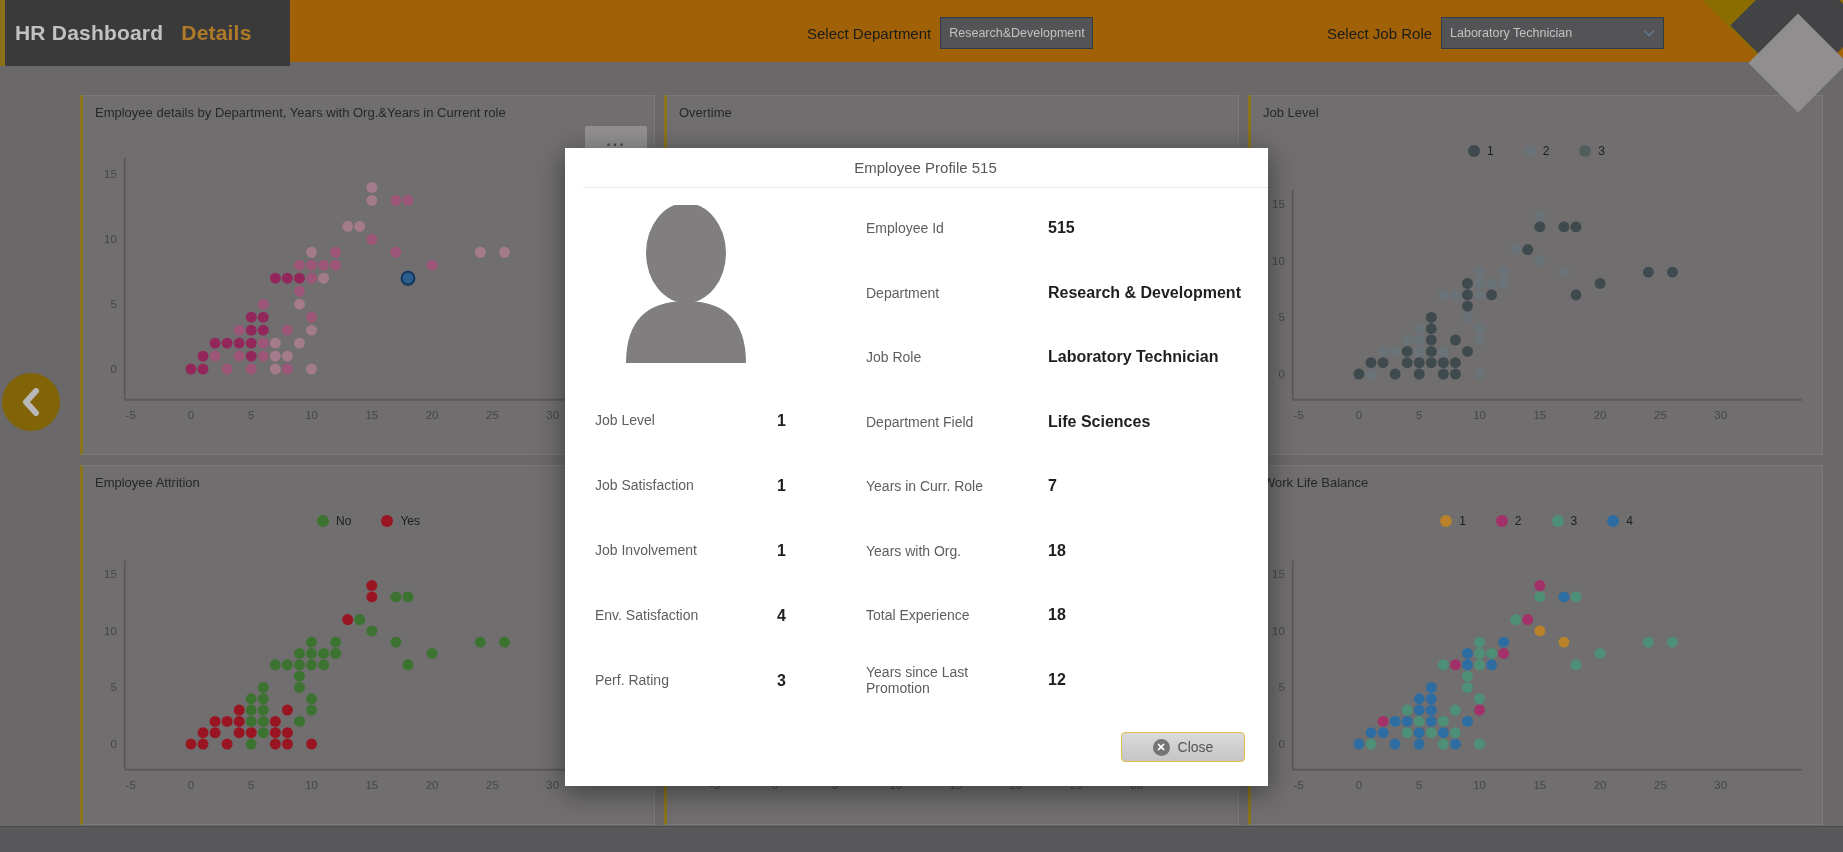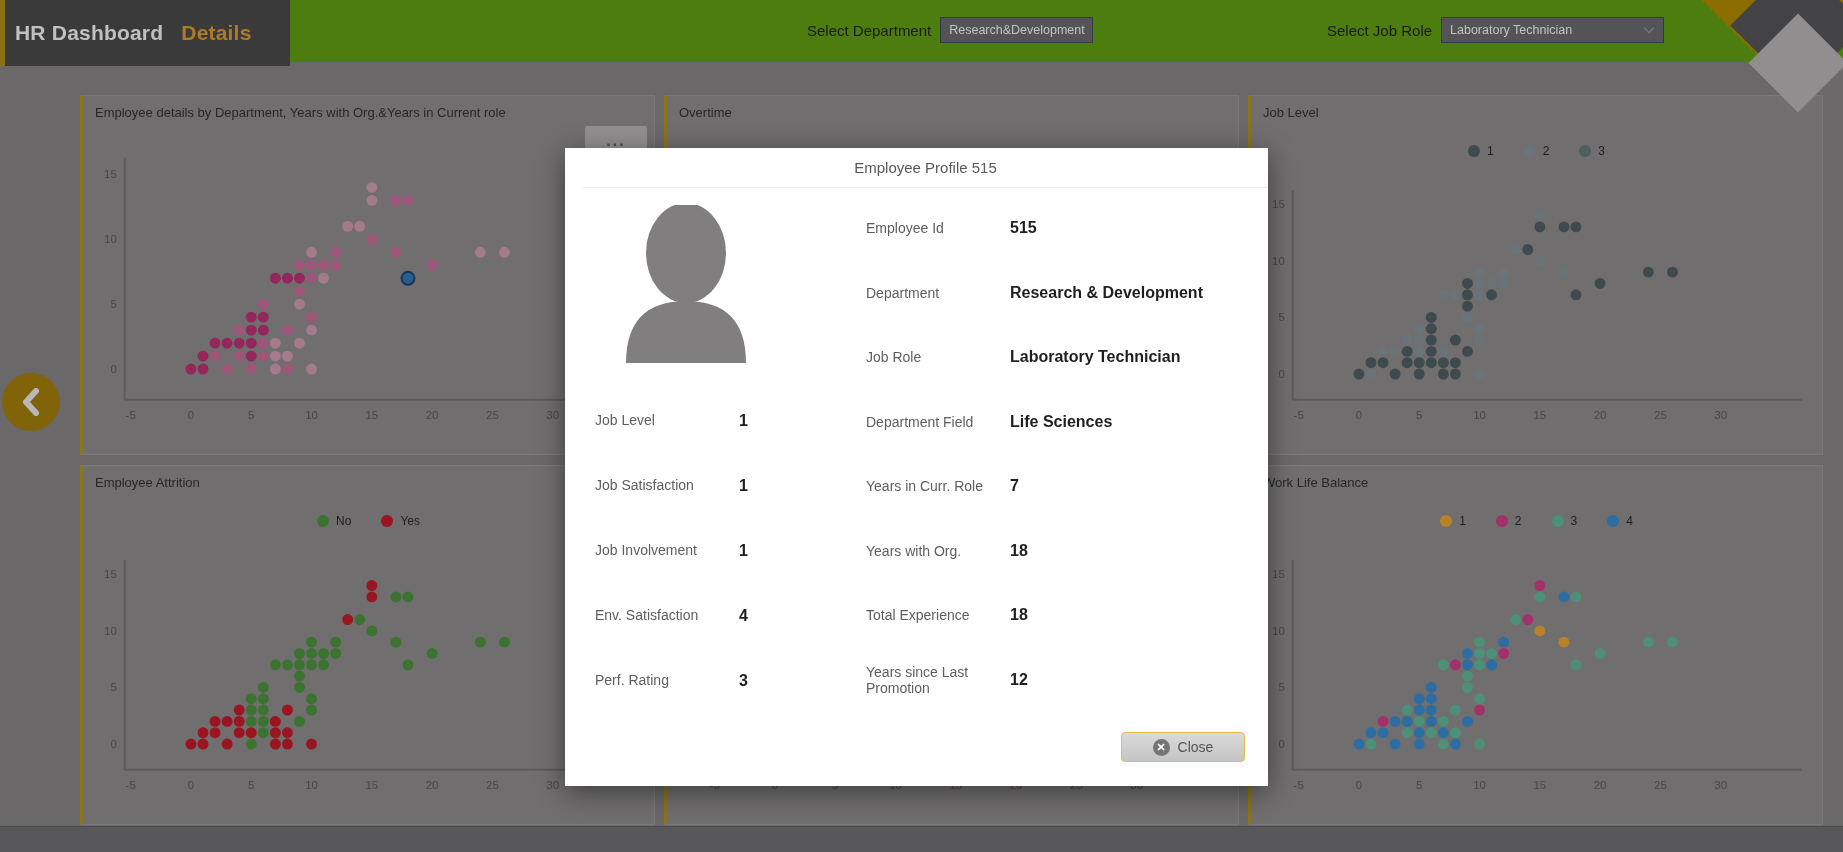--- a/index.html
+++ b/index.html
@@ -1,28 +1,28 @@
 <!DOCTYPE html>
 <html><head>
 <meta charset="utf-8">
 <style>
   * { box-sizing: border-box; margin: 0; padding: 0; }
   html,body { width:1843px; height:852px; overflow:hidden; background:#6A6868;
     font-family:"Liberation Sans", sans-serif; }
 
   
-  .header { position:absolute; left:0; top:0; width:1843px; height:62px; background:#4d7c0f; z-index:2; }
+  .header { position:absolute; left:0; top:0; width:1843px; height:62px; background:#a16207; z-index:2; }
   .title-box { position:absolute; left:0; top:0; width:290px; height:66px; background:#3B3A3A;
     border-left:5px solid #8A7118; display:flex; align-items:center; padding-left:10px;
     font-size:21px; font-weight:bold; letter-spacing:.2px; }
   .title-main { color:#C2C0C1; }
   .title-accent { color:#AE7A28; margin-left:18px; }
   .filter { position:absolute; top:17px; display:flex; align-items:center; }
   .filter-label { color:#1B1B1B; font-size:15px; margin-right:9px; white-space:nowrap; }
-  .dropdown { height:26px; background:#545356; border:1px solid #2E3C44; display:flex;
+  .dropdown { height:32px; background:#545356; border:1px solid #2E3C44; display:flex;
     align-items:center; justify-content:space-between; padding:8px 8px; cursor:pointer; }
   .dropdown .val { color:#C4C2C3; font-size:12.5px; white-space:nowrap; }
   .f-dept { left:807px; } .f-dept .dropdown { width:153px; }
   .f-role { left:1327px; } .f-role .dropdown { width:223px; }
 
   
   .deco { position:absolute; right:0; top:0; width:240px; height:120px; z-index:3; pointer-events:none; }
   .diamond { position:absolute; transform:rotate(45deg); }
   .d-gold  { width:150px; height:150px; background:#8C6E00; left:115px; top:-90px; }
   .d-dark  { width:95px;  height:95px;  background:#434245; left:147px; top:-22px; }
@@ -60,21 +60,21 @@
   .modal-title { height:40px; display:flex; align-items:center; justify-content:center;
     font-size:15px; color:#5A5857; border-bottom:1px solid #EBEBEB;margin-left:18px; }
   .avatar { position:absolute; left:47px; top:57px; width:148px; height:158px; }
   .fields { position:absolute; display:flex; flex-direction:column; }
   .fields-left  { left:30px;  top:240px; width:265px; }
   .fields-left  .frow { height:65px; }
   .fields-left  .flabel { width:144px; }
   .fields-right { left:301px; top:48px;  width:385px; }
   .fields-right .frow { height:64.5px; }
   .fields-right .flabel { width:144px; }
-  .frow { display:flex; align-items:center; }
+  .frow { display:flex; align-items:center;gap:38px; }
   .flabel { font-size:14px; color:#605E5C; line-height:1.15; padding-right:4px; }
   .fvalue { font-size:16px; font-weight:bold; color:#201F1F; }
   .close-btn { position:absolute; right:23px; bottom:24px; width:124px; height:30px;
     border:1px solid #E3BE4B; border-radius:4px; background:linear-gradient(#DADADA,#C5C5C5);
     display:flex; align-items:center; justify-content:center; gap:8px; cursor:pointer; }
   .close-icon { width:17px; height:17px; border-radius:50%; background:#757575; color:#fff;
     font-size:11px; font-weight:bold; display:flex; align-items:center; justify-content:center; }
   .close-label { font-size:14px; color:#555353; }
 </style>
 </head>

